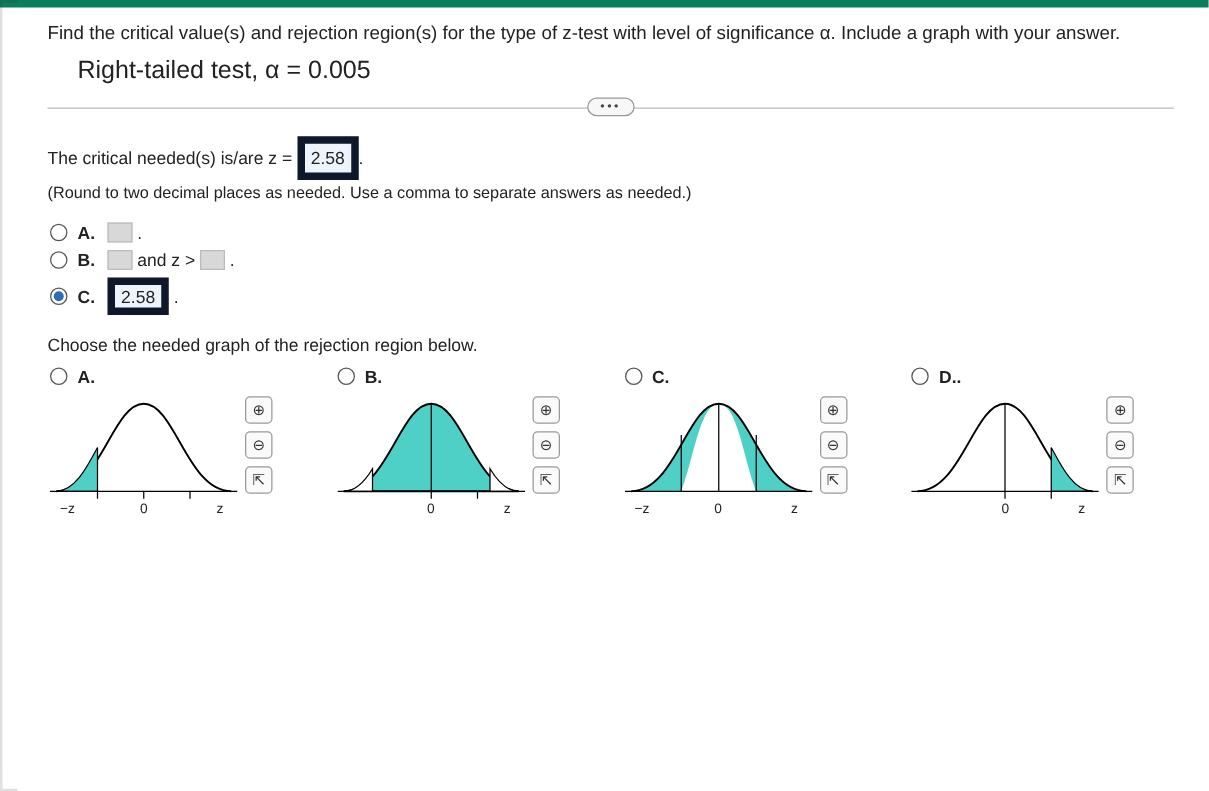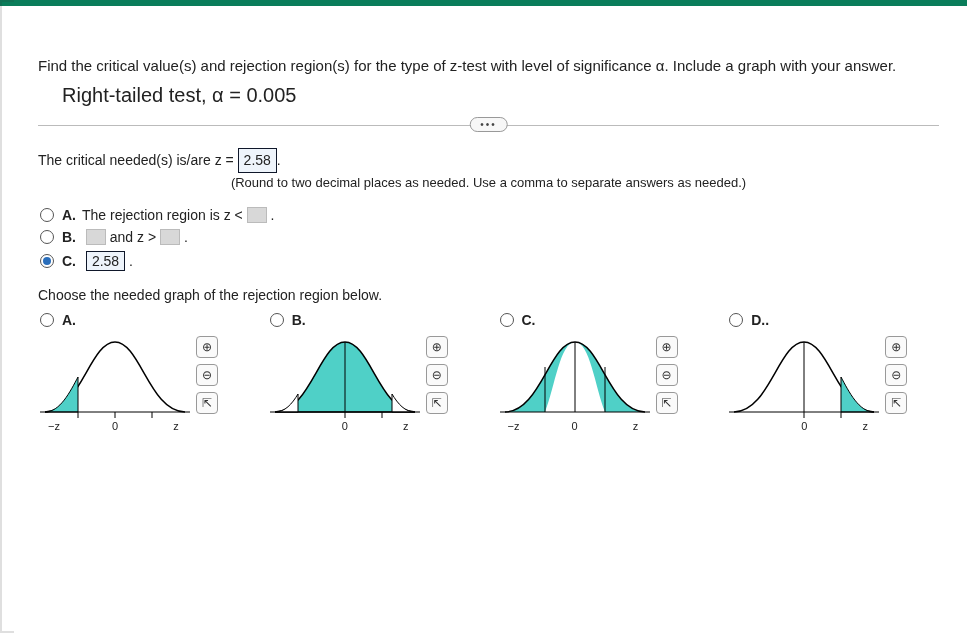--- a/index.html
+++ b/index.html
@@ -8,38 +8,38 @@
     font-size: 14px;
     color: #222;
     background: #fff;
     width: 967px;
     height: 633px;
     position: relative;
     overflow: hidden;
   }
   .topbar { height: 6px; background: #0a7d5a; }
   .content { padding: 12px 28px 0 38px; }
-  .question-stem { font-size: 15px; margin-bottom: 10px; margin-top: 39px; }
+  .question-stem { font-size: 15px; margin-bottom: 10px; }
   .sub-spec { margin-left: 24px; font-size: 20px; margin-bottom: 18px; }
   .hr-wrap { position: relative; height: 1px; background: #bbb; margin-bottom: 22px; }
   .ellipsis-btn {
     position: absolute; left: 50%; top: -8px; transform: translateX(-50%);
     border: 1px solid #999; background: #f7f7f7; border-radius: 10px;
     font-size: 10px; padding: 1px 10px; letter-spacing: 2px; color: #444;
   }
   .para { margin-bottom: 6px; line-height: 1.5; }
   .answer-box {
-    display: inline-block; border: 1px solid #0f172a; padding: 1px 5px;
+    display: inline-block; border: 6px solid #0f172a; padding: 1px 5px;
     background: #eef4fb; min-width: 34px; text-align: left; font-size: 14px;
   }
   .gray-box {
     display: inline-block; background: #d8d8d8; width: 20px; height: 16px;
     vertical-align: middle; border: 1px solid #bbb;
   }
-  .hint { font-size: 13px; text-align: center; }
+  .hint { font-size: 13px; }
   .block { margin-bottom: 14px; }
   .choice-row { display: flex; align-items: center; margin: 6px 0 6px 2px; }
   .radio {
     width: 14px; height: 14px; border: 1.5px solid #555; border-radius: 50%;
     margin-right: 8px; display: inline-flex; align-items: center; justify-content: center;
     flex-shrink: 0;
   }
   .radio.selected::after {
     content: ""; width: 8px; height: 8px; border-radius: 50%; background: #2a6ebb;
   }
@@ -85,21 +85,21 @@
     <span>The critical needed(s) is/are z =</span>
     <span class="answer-box">2.58</span><span>.</span>
     <div class="hint">(Round to two decimal places as needed. Use a comma to separate answers as needed.)</div>
   </div>
 
 
   <div class="block">
     <div class="choice-row">
       <span class="radio"></span>
       <span class="letter">A.</span>
-      <span>The rejection region is z &lt;</span>&nbsp;
+      &nbsp;
       <span class="gray-box"></span>&nbsp;
       <span>.</span>
     </div>
     <div class="choice-row">
       <span class="radio"></span>
       <span class="letter">B.</span>
       &nbsp;
       <span class="gray-box"></span>&nbsp;
       <span>and z &gt;</span>&nbsp;
       <span class="gray-box"></span>&nbsp;

